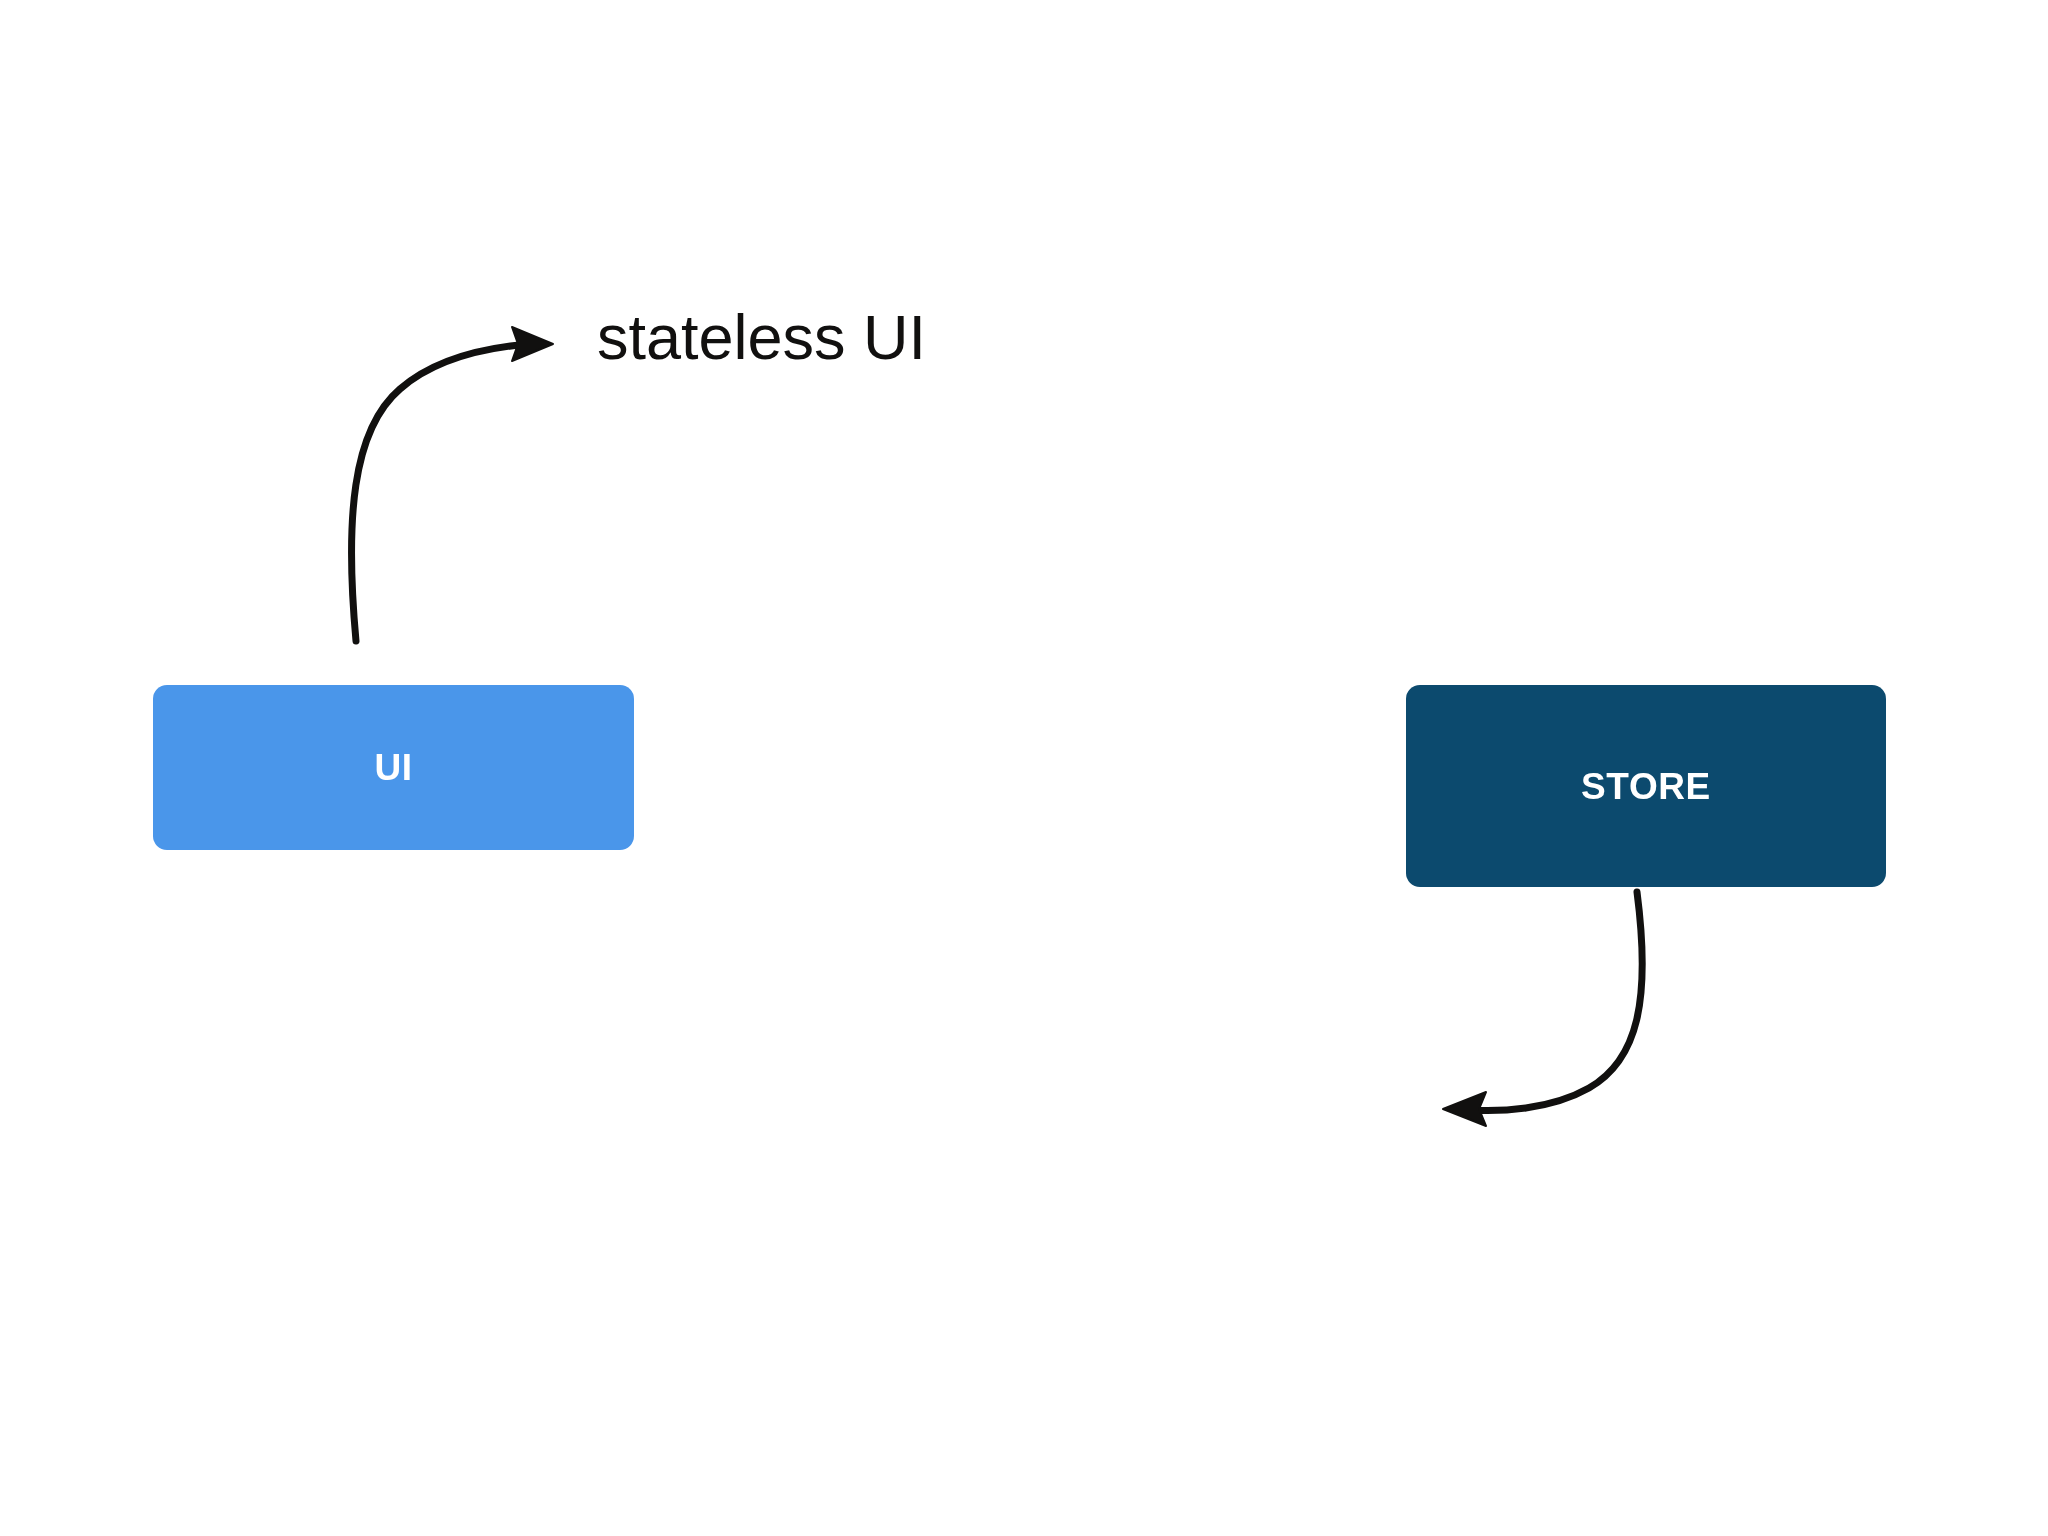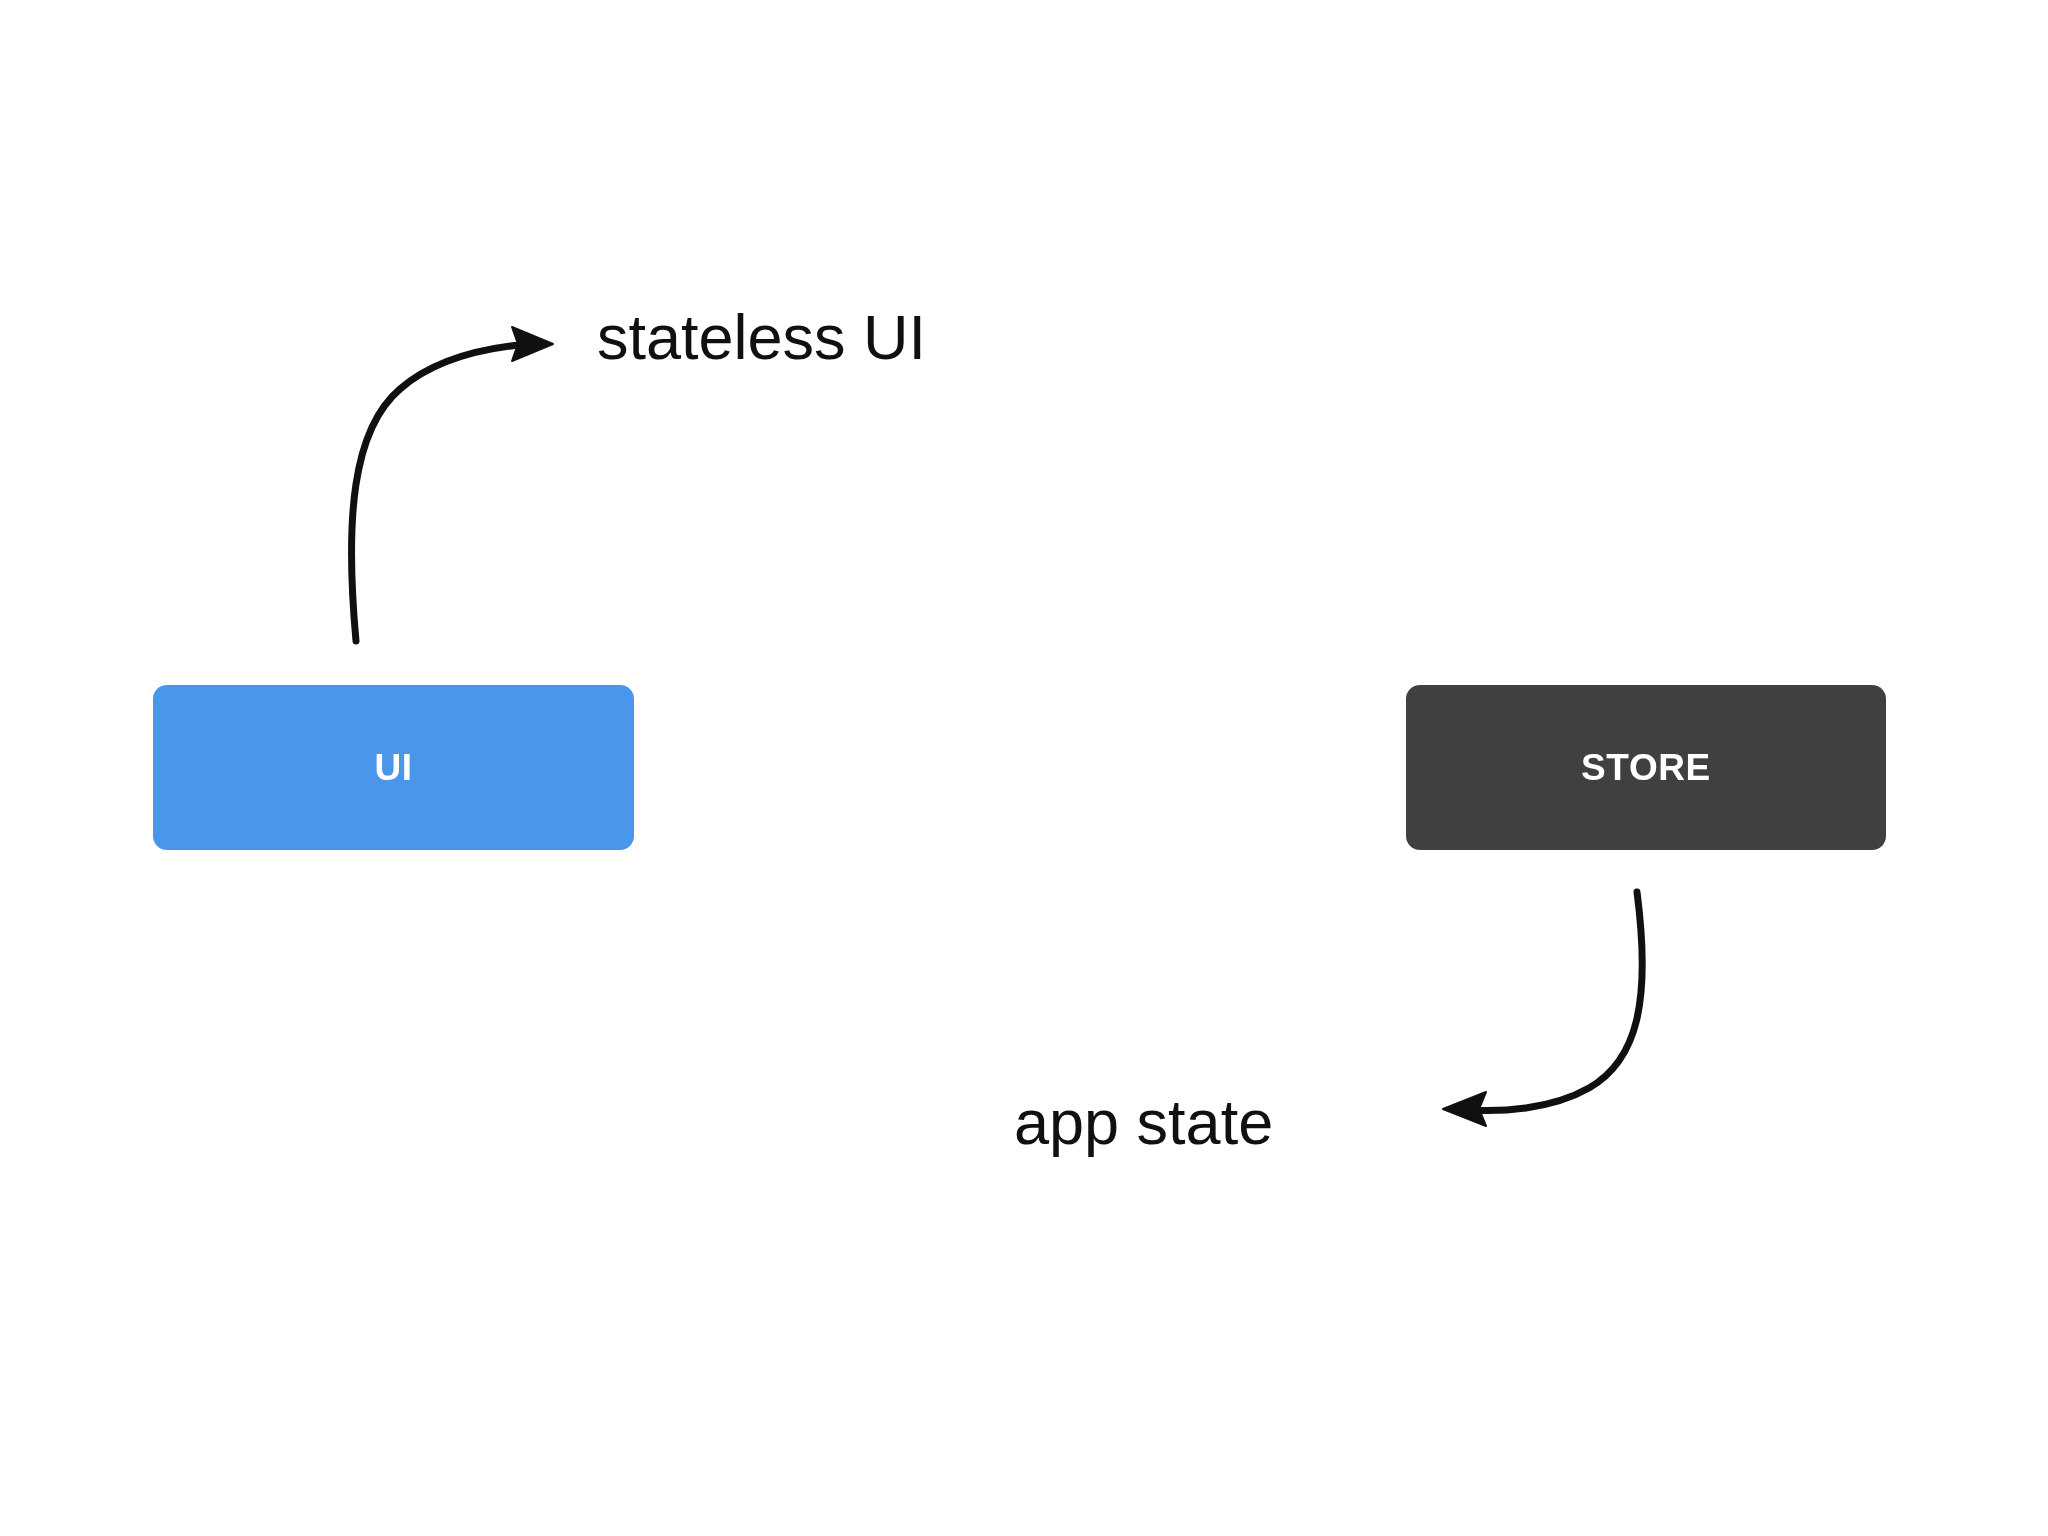--- a/index.html
+++ b/index.html
@@ -40,22 +40,22 @@
     left: 153px;
     top: 685px;
     width: 481px;
     height: 165px;
     background: #4a96ea;
   }
   #node-store {
     left: 1406px;
     top: 685px;
     width: 480px;
-    height: 165px;
-    background: #404040;
+    height: 202px;
+    background: #0c4a6e;
   }
   .edge-label {
     position: absolute;
     font-family: Liberation Sans, sans-serif;
     font-size: 63px;
     color: #11100f;
     line-height: 1;
     white-space: pre;
     user-select: none;
   }
@@ -96,15 +96,14 @@
   <div class="node" id="node-ui">
     <span class="node-label">UI</span>
   </div>
 
   <div class="node" id="node-store">
     <span class="node-label">STORE</span>
   </div>
 
   <div class="edge-label" id="label-stateless-ui">stateless UI</div>
 
-  <div class="edge-label" id="label-app-state">app state</div>
 
 </div>
 
 </body></html>

